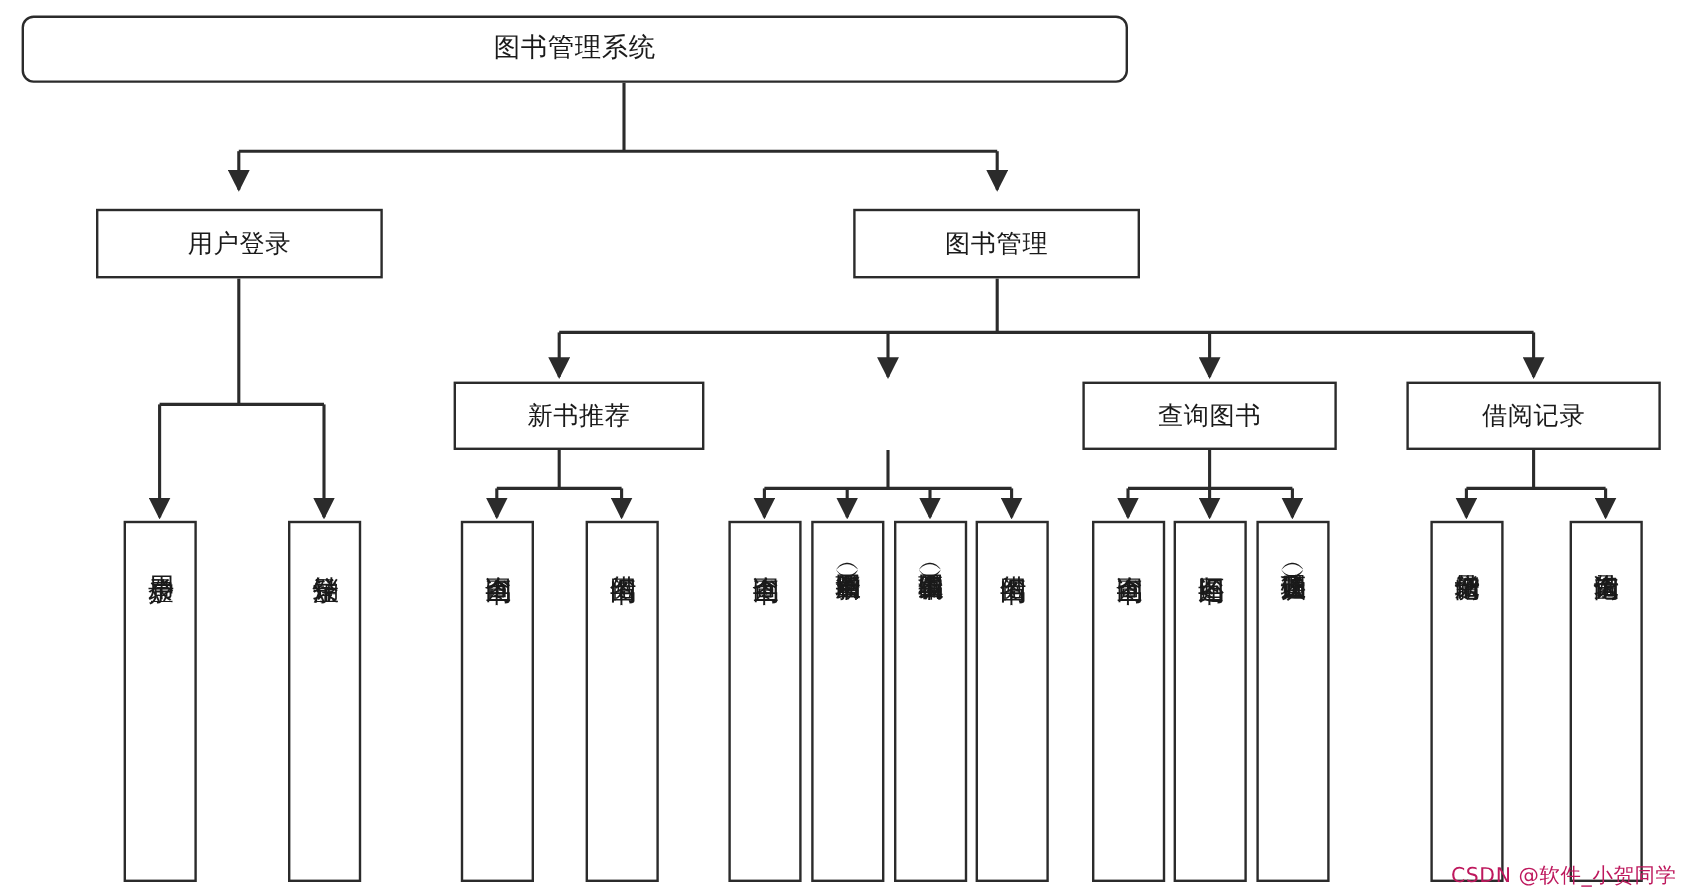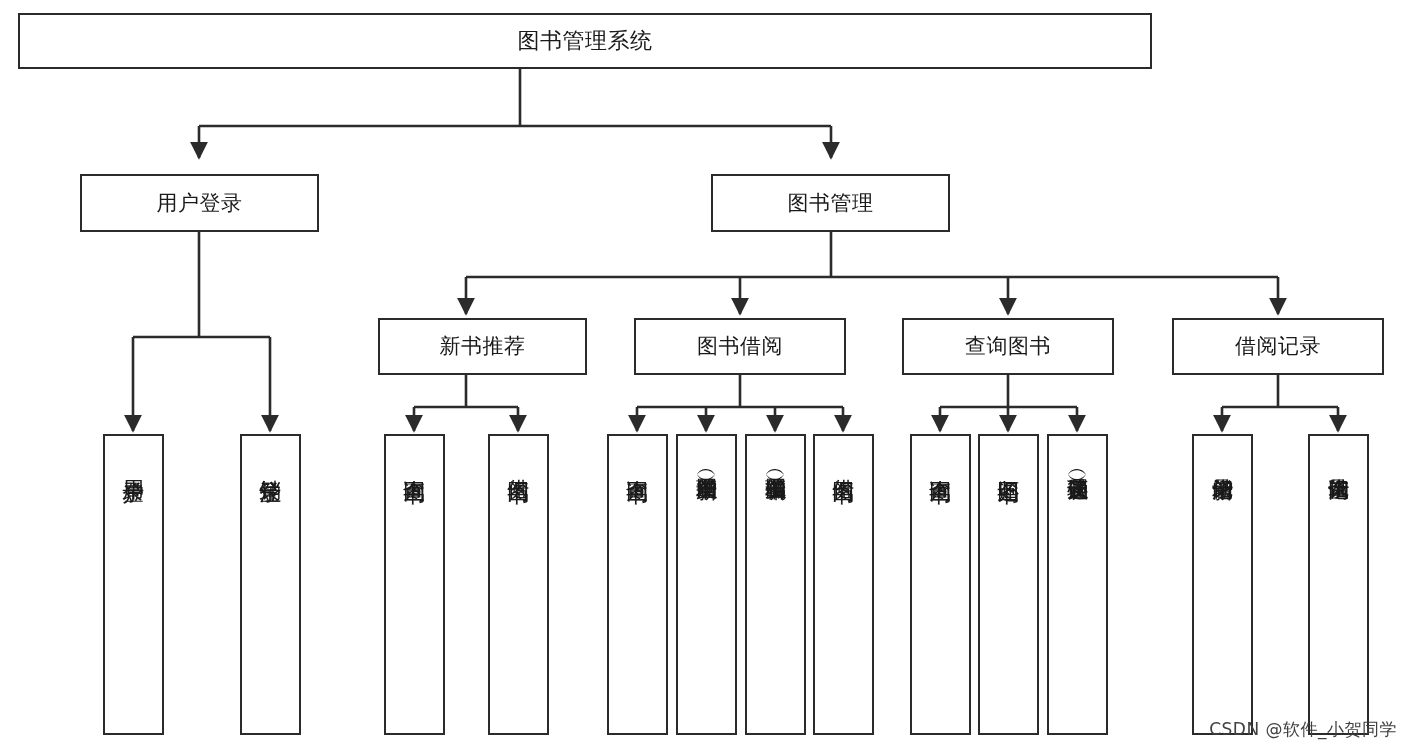--- a/index.html
+++ b/index.html
@@ -66,21 +66,21 @@
   }
   .node.vert.tight .label {
     font-size: 21px;
     letter-spacing: 0px;
   }
   #watermark {
     position: absolute;
     right: 8px;
     bottom: 6px;
     font-size: 17px;
-    color: #404040;
+    color: #be185d;
     letter-spacing: 0.5px;
     white-space: nowrap;
     font-family: "DejaVu Sans", "Liberation Sans", sans-serif;
   }
 </style>
 </head>
 <body>
 
 <div id="canvas">
 
@@ -127,37 +127,34 @@
       <path d="M 1008 407 L 1008 431" marker-end="url(#arrow)"></path>
       <path d="M 1077 407 L 1077 431" marker-end="url(#arrow)"></path>
 
       <path d="M 1278 375 L 1278 407"></path>
       <path d="M 1222 407 L 1338 407"></path>
       <path d="M 1222 407 L 1222 431" marker-end="url(#arrow)"></path>
       <path d="M 1338 407 L 1338 431" marker-end="url(#arrow)"></path>
     </g>
   </svg>
 
-  <div class="node horiz root" style="left:18px; top:13px; width:1134px; height:56px;">
+  <div class="node horiz root" style="left:18px; top:13px; width:922px; height:56px;border-radius:10px;">
     <span class="label">图书管理系统</span>
   </div>
 
   <div class="node horiz" style="left:80px; top:174px; width:239px; height:58px;">
     <span class="label">用户登录</span>
   </div>
   <div class="node horiz" style="left:711px; top:174px; width:239px; height:58px;">
     <span class="label">图书管理</span>
   </div>
 
   <div class="node horiz" style="left:362px; top:318px; width:209px; height:57px;margin-left:16px;">
     <span class="label">新书推荐</span>
   </div>
-  <div class="node horiz" style="left:634px; top:318px; width:212px; height:57px;">
-    <span class="label">图书借阅</span>
-  </div>
   <div class="node horiz" style="left:902px; top:318px; width:212px; height:57px;">
     <span class="label">查询图书</span>
   </div>
   <div class="node horiz" style="left:1172px; top:318px; width:212px; height:57px;">
     <span class="label">借阅记录</span>
   </div>
 
   <div class="node vert" style="left:103px; top:434px; width:61px; height:301px;">
     <span class="label">用户登录</span>
   </div>

